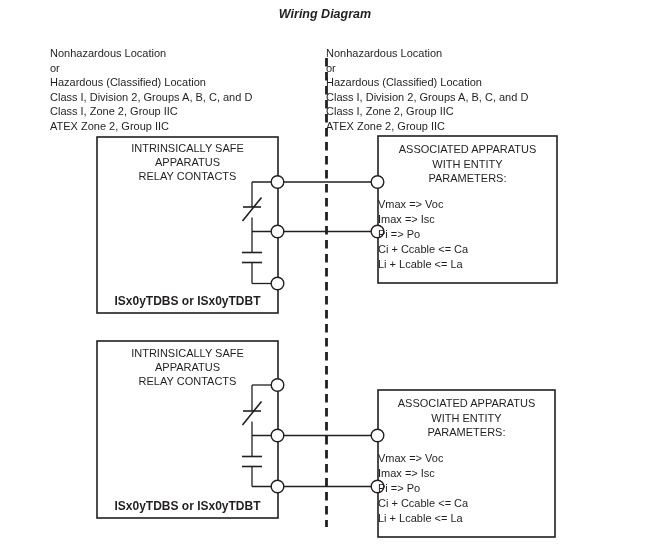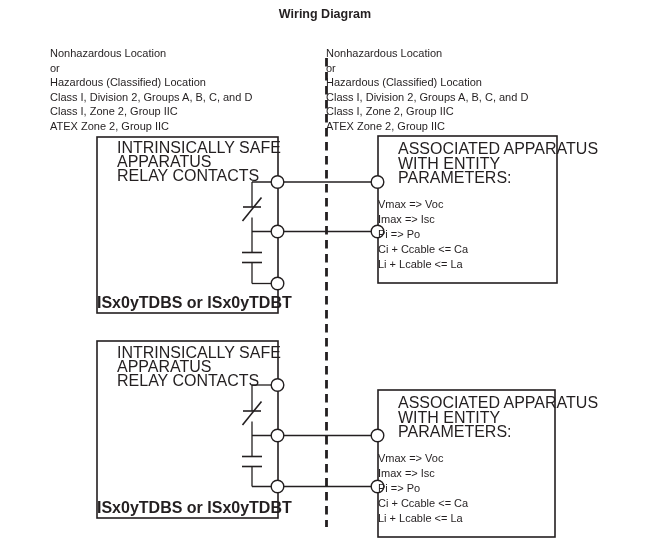--- a/index.html
+++ b/index.html
@@ -2,40 +2,39 @@
 <html><head>
 <meta charset="utf-8">
 <style>
   html,body { margin:0; padding:0; background:#ffffff; }
   .canvas {
     position:relative; width:650px; height:549px; background:#ffffff;
     font-family:"Liberation Sans", sans-serif; color:#231f20; overflow:hidden;
   }
   .title {
     position:absolute; top:7px; left:0; width:650px; text-align:center;
-    font-weight:bold; font-size:12.5px;
+    font-style:italic; font-weight:bold; font-size:12.5px;
   }
   .loc-header {
     position:absolute; top:46px; width:280px; text-align:left;
     font-size:11px; line-height:14.5px; white-space:nowrap;
   }
   .loc-header.left  { left:50px; }
   .loc-header.right { left:326px; }
   .diagram-svg { position:absolute; left:0; top:0; }
   .box-heading {
-    position:absolute; text-align:left; font-size:16px; line-height:14px;
+    position:absolute; text-align:center; font-size:11px; line-height:14px;
     white-space:nowrap;
-    padding-left:20px;
   }
   .params {
     position:absolute; text-align:left; font-size:11px; line-height:15px;
     white-space:nowrap;
   }
   .model-label {
-    position:absolute; text-align:center; font-size:16px; font-weight:bold;
+    position:absolute; text-align:center; font-size:12px; font-weight:bold;
     white-space:nowrap;
   }
 </style>
 </head>
 <body>
 
 <div class="canvas">
 
   <svg class="diagram-svg" width="650" height="549" viewBox="0 0 650 549">
     <g stroke="#231f20" fill="none" stroke-width="1.3">

